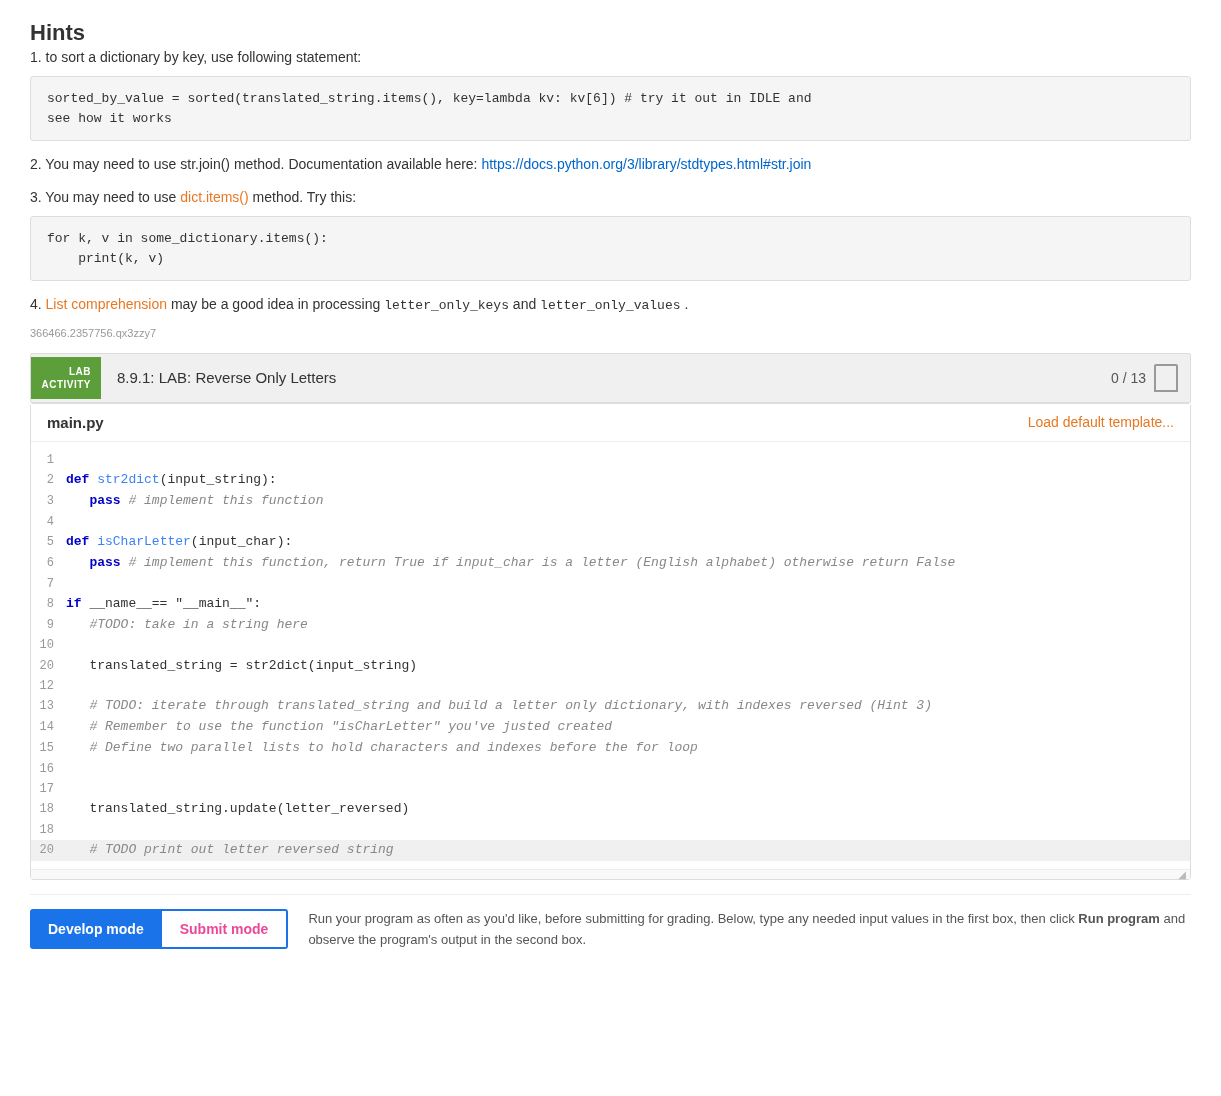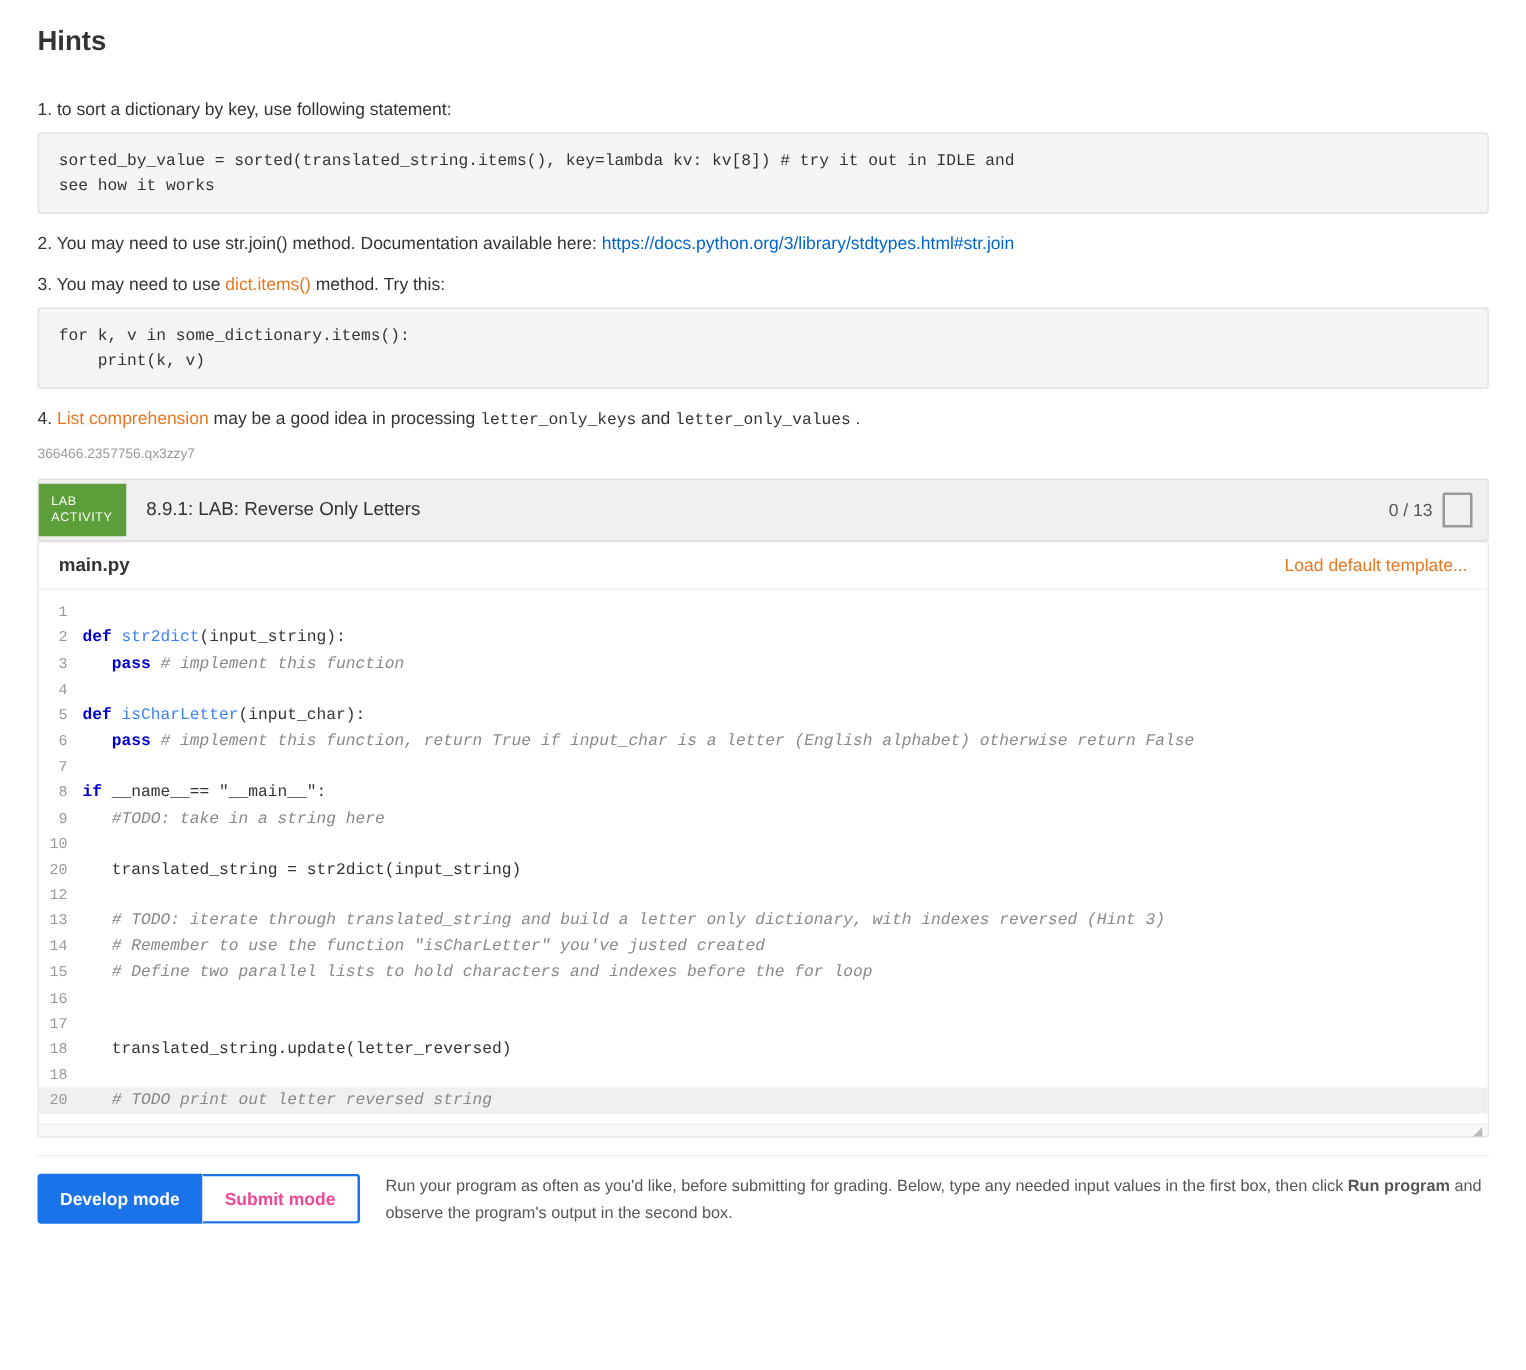--- a/index.html
+++ b/index.html
@@ -7,21 +7,21 @@
       font-family: Arial, sans-serif;
       font-size: 14px;
       background: #fff;
       color: #333;
       padding: 20px 30px;
     }
     h2 {
       font-size: 22px;
       font-weight: bold;
       color: #333;
-      margin-bottom: 30px;
+      margin-bottom: 0;
     }
     .hints-list {
       list-style: none;
       padding: 0;
     }
     .hints-list li {
       margin-bottom: 10px;
       line-height: 1.6;
     }
     .code-block {
@@ -60,26 +60,26 @@
       background: #f0f0f0;
       border: 1px solid #ddd;
       border-radius: 2px;
       margin-bottom: 0;
       padding: 0;
     }
     .lab-label {
       background: #5c9e3a;
       color: white;
       font-size: 10px;
-      font-weight: normal;
+      font-weight: bold;
       padding: 8px 10px;
       line-height: 1.3;
       letter-spacing: 0.5px;
       min-width: 70px;
-      text-align: left;
+      text-align: right;
     }
     .lab-title {
       flex: 1;
       padding: 10px 16px;
       font-size: 15px;
       color: #333;
     }
     .lab-score {
       padding: 10px 12px;
       font-size: 14px;
@@ -213,21 +213,21 @@
 </head>
 <body>
 
 <h2>Hints</h2>
 
 <ol class="hints-list">
 
   <li>
     <span>1.</span>
     <span>to sort a dictionary by key, use following statement:</span>
-    <div class="code-block">sorted_by_value = sorted(translated_string.items(), key=lambda kv: kv[8]) # try it out in IDLE and
+    <div class="code-block">sorted_by_value = sorted(translated_string.items(), key=lambda kv: kv[6]) # try it out in IDLE and
 see how it works</div>
   </li>
 
   <li>
     <span>2.</span>
     <span> You may need to use str.join() method. Documentation available here: </span>
     <a class="link-blue" href="#">https://docs.python.org/3/library/stdtypes.html#str.join</a>
   </li>
 
   <li>

